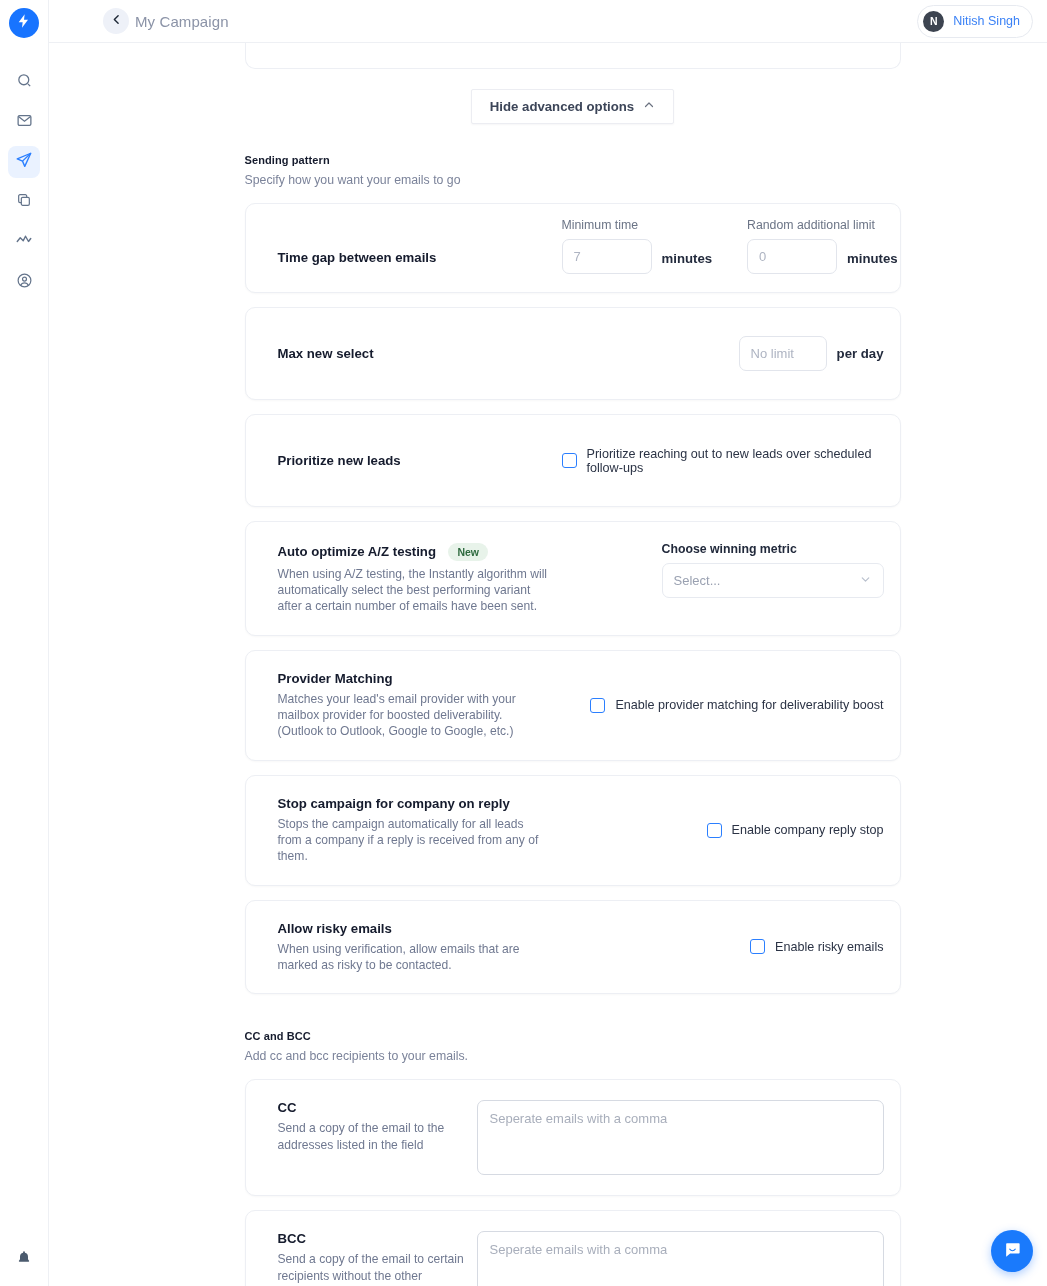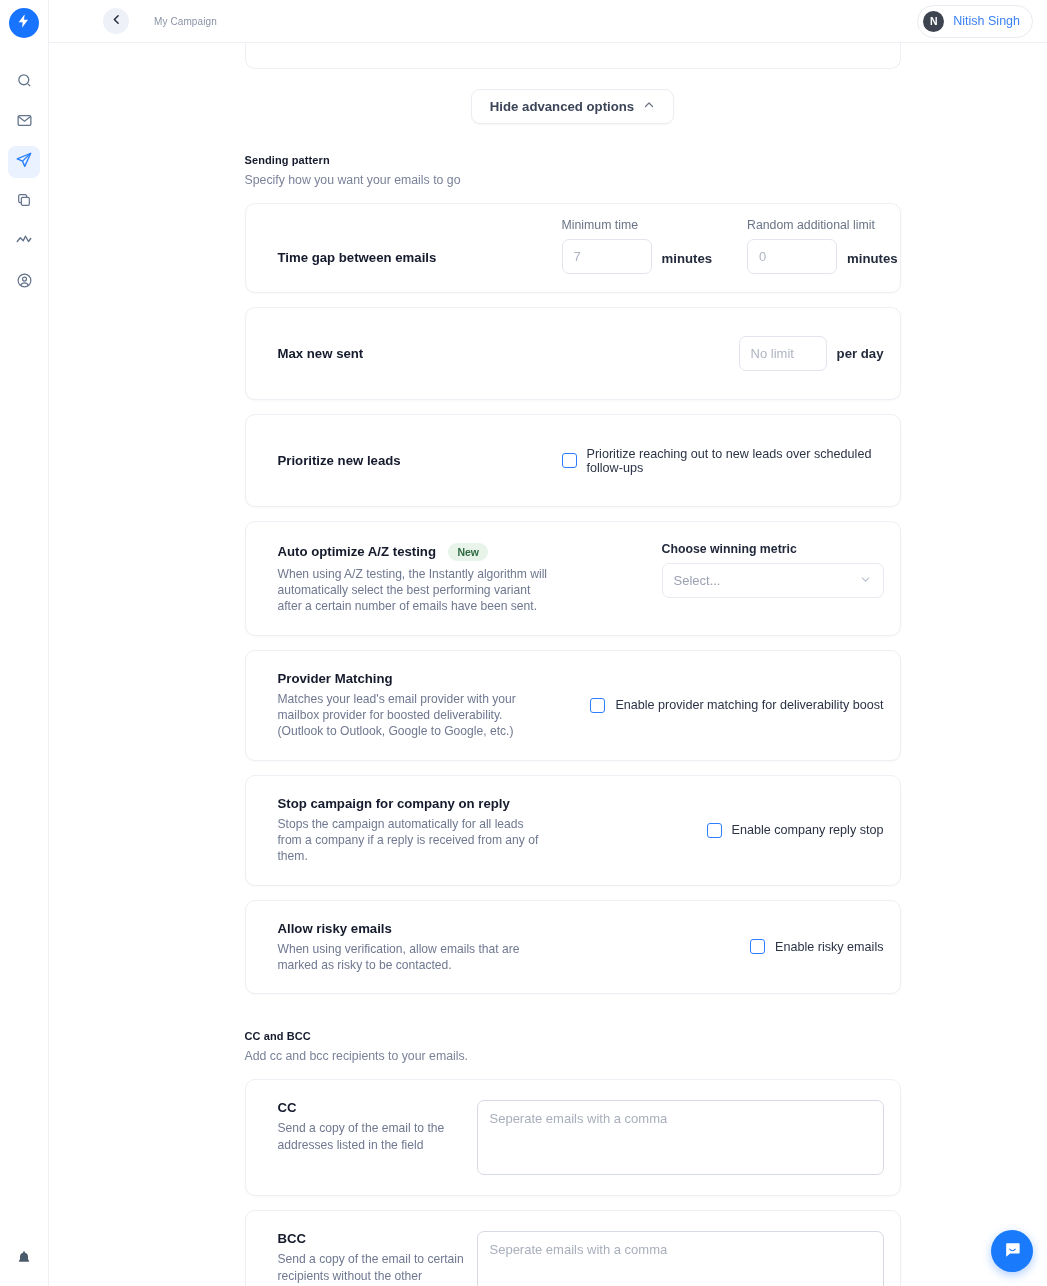--- a/index.html
+++ b/index.html
@@ -36,21 +36,21 @@
     background: #ffffff; border-bottom: 1px solid #eef0f4;
     display: flex; align-items: center; padding: 0 14px;
   }
   .back-btn {
     width: 26px; height: 26px; border-radius: 50%;
     background: #eef1f8; color: #1f2937;
     display: flex; align-items: center; justify-content: center;
     cursor: pointer; margin-left: 40px;
   }
   .crumb {
-    margin-left: 25px; font-size: 10px; color: #8b93a7; letter-spacing: .1px;
+    margin-left: 6px; font-size: 15px; color: #8b93a7; letter-spacing: .1px;
   }
   .user-chip {
     margin-left: auto; display: flex; align-items: center; gap: 9px;
     border: 1px solid #e7eaf0; border-radius: 20px;
     padding: 5px 12px 5px 5px; background: #fff; cursor: pointer;
   }
   .avatar {
     width: 21px; height: 21px; border-radius: 50%; background: #3d4450;
     color: #fff; font-size: 10.5px; font-weight: 600;
     display: flex; align-items: center; justify-content: center;
@@ -66,21 +66,21 @@
 
   .top-card-stub {
     width: 656px; margin: 0 auto; height: 26px;
     border: 1px solid #edeff4; border-top: none;
     border-radius: 0 0 10px 10px; background: #fff;
   }
 
   .hide-adv-row { display: flex; justify-content: center; margin-top: 20px; }
   .hide-adv {
     display: inline-flex; align-items: center; gap: 9px;
-    border: 1px solid #ecedf2; border-radius: 9px;
+    border: 1px solid #ecedf2; border-radius: 2px;
     background: #fff; padding: 9px 18px;
     font-size: 13.2px; font-weight: 700; color: #3c4558;
     cursor: pointer; box-shadow: 0 1px 2px rgba(16,24,40,.04);
   }
 
   .section { width: 656px; margin: 0 auto; }
   .sec-title { font-size: 11px; font-weight: 700; color: #151b2d; letter-spacing: .1px; }
   .sec-sub { font-size: 12.3px; color: #7b839a; margin-top: 7px; }
 
   .card {
@@ -265,21 +265,21 @@
               <div class="field-group">
                 <input class="txt" style="width: 90px;" placeholder="0">
                 <span class="unit">minutes</span>
               </div>
             </div>
           </div>
         </div>
 
         <div class="card tall">
           <div class="card-left">
-            <div class="card-label">Max new sent</div>
+            <div class="card-label">Max new select</div>
           </div>
           <div style="margin-left:auto; display:flex; align-items:center; gap:10px;">
             <input class="txt" style="width: 88px;" placeholder="No limit">
             <span class="unit" style="margin-bottom:0;">per day</span>
           </div>
         </div>
 
         <div class="card tall">
           <div class="card-left">
             <div class="card-label">Prioritize new leads</div>

